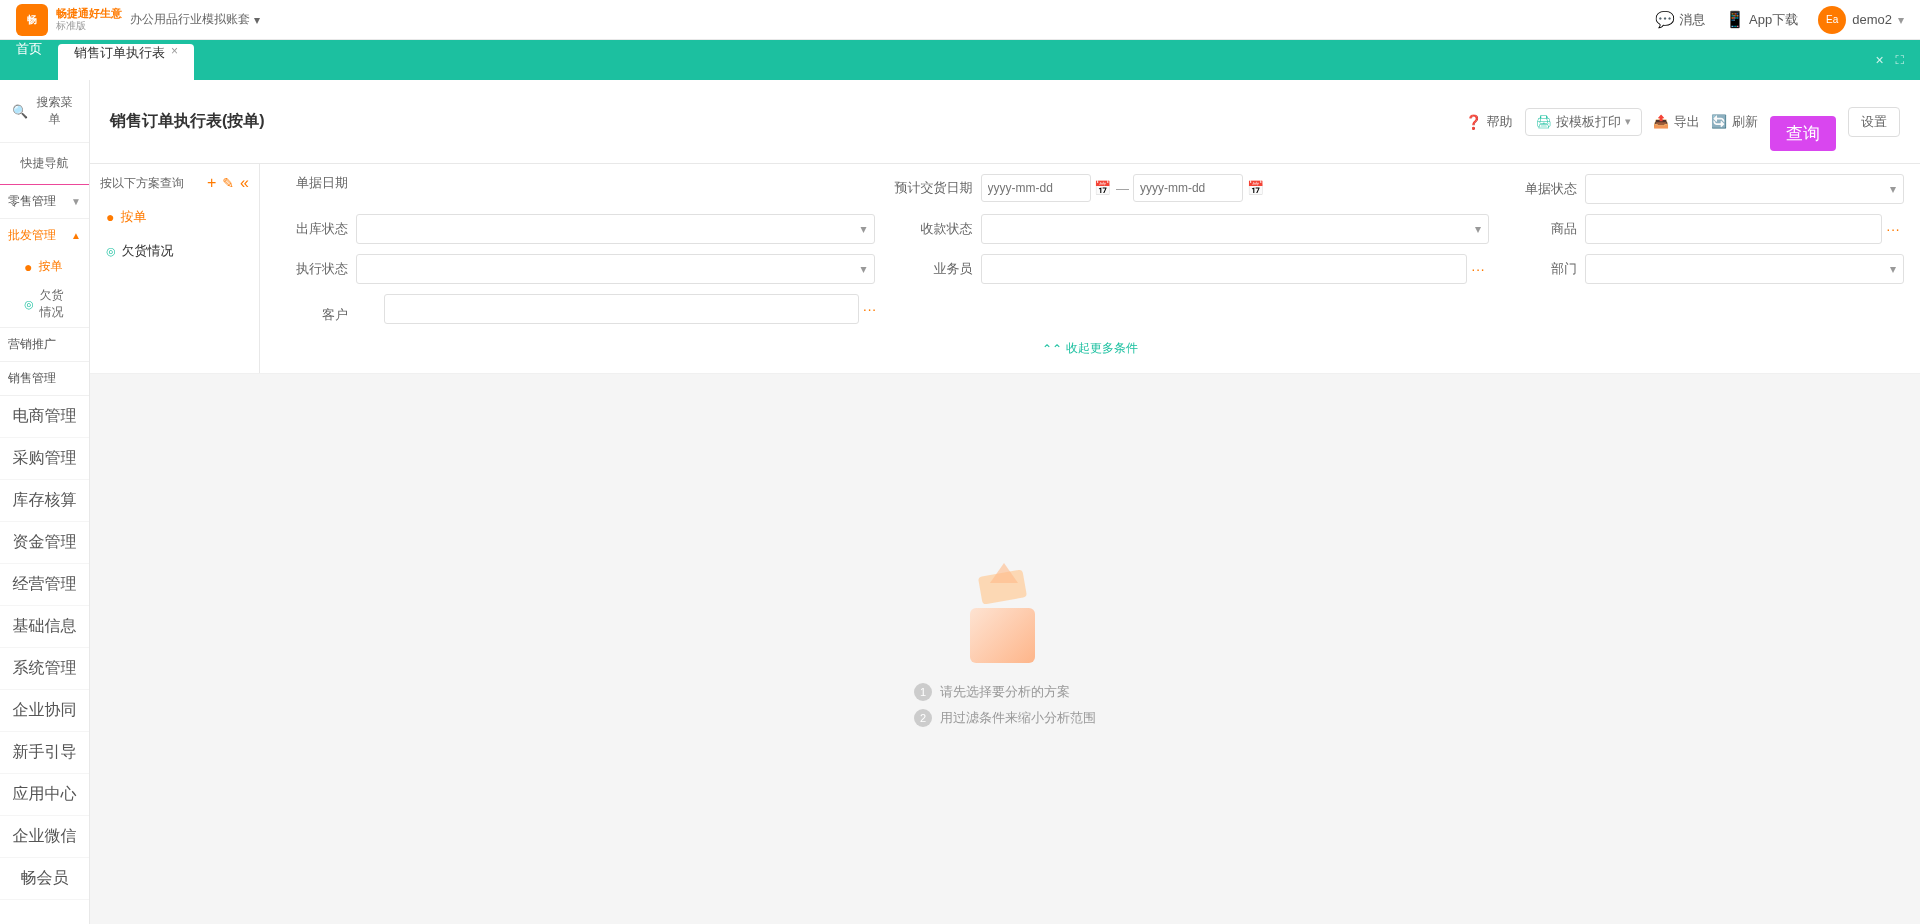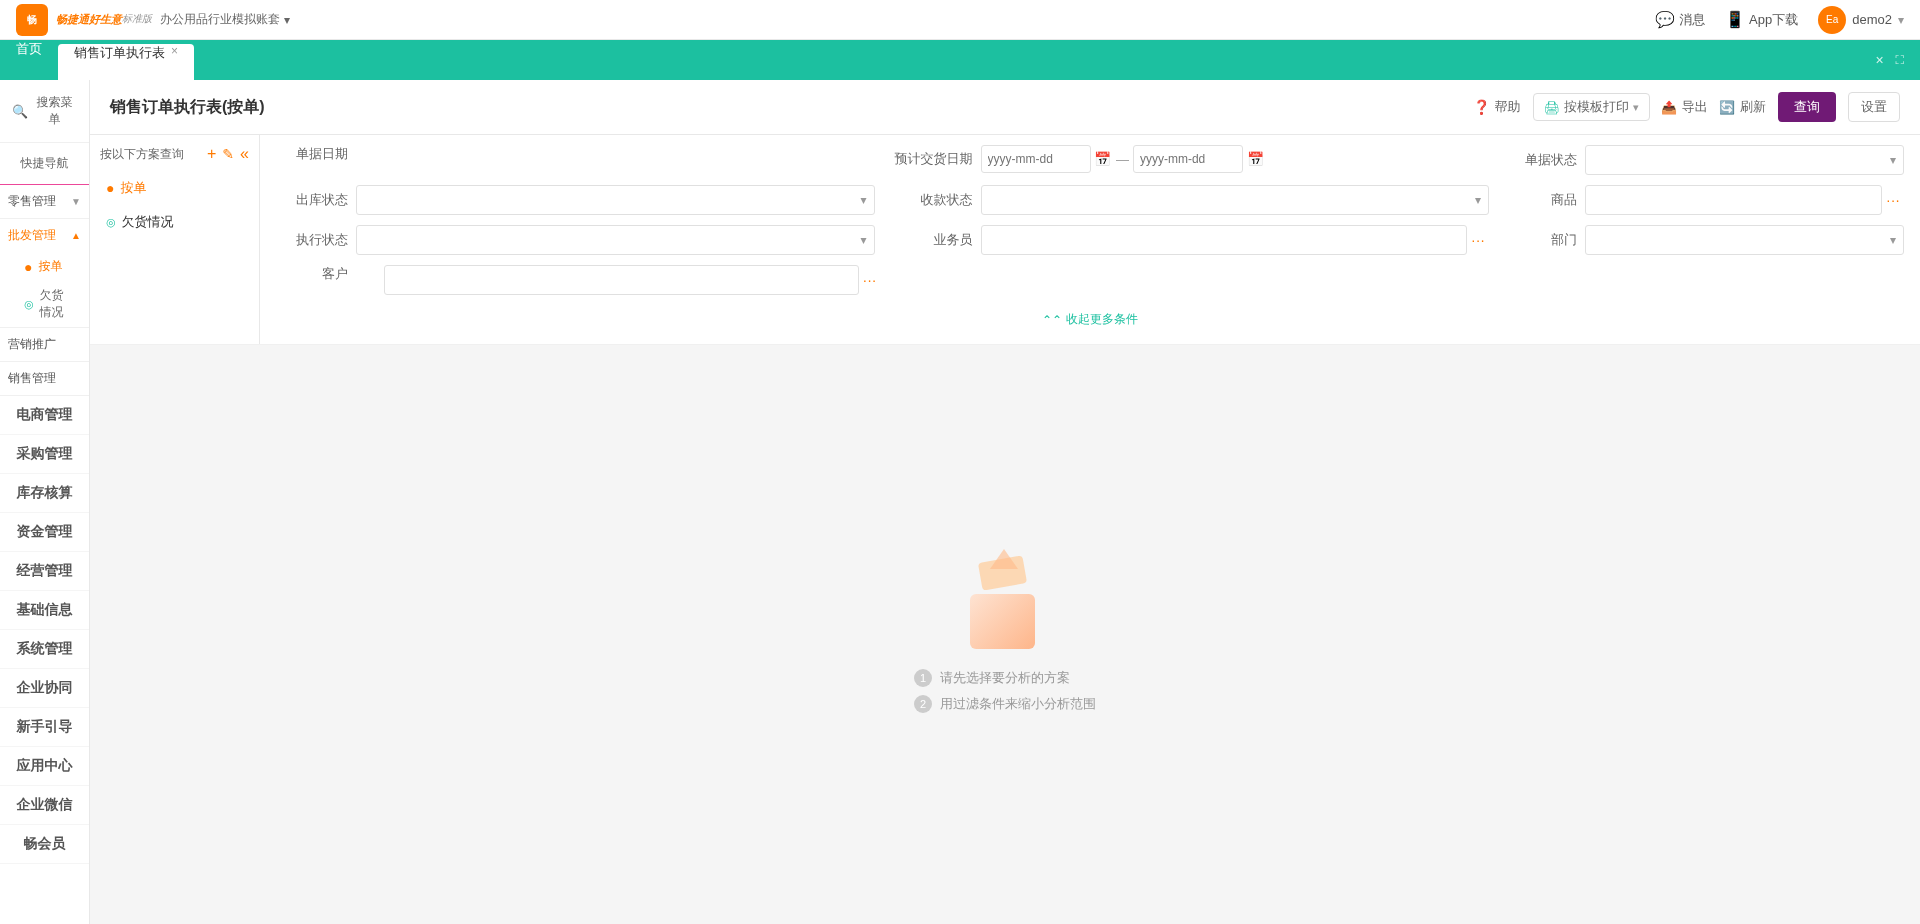--- a/index.html
+++ b/index.html
@@ -30,26 +30,26 @@
 
     
     .sidebar { width: 90px; background: #fff; border-right: 1px solid #e8e8e8; display: flex; flex-direction: column; flex-shrink: 0; overflow-y: auto; }
     .sidebar-search { padding: 8px; border-bottom: 1px solid #f0f0f0; }
     .sidebar-search-btn { width: 100%; padding: 6px 4px; background: none; border: none; color: #666; font-size: 12px; cursor: pointer; display: flex; align-items: center; justify-content: center; gap: 4px; }
     .sidebar-nav { padding: 6px 0; border-bottom: 1px solid #ec4899; }
     .sidebar-nav-btn { width: 100%; padding: 6px 4px; background: none; border: none; color: #666; font-size: 12px; cursor: pointer; text-align: center; }
     .sidebar-group { border-bottom: 1px solid #f0f0f0; }
     .sidebar-group-header { padding: 8px 8px; color: #555; font-size: 12px; display: flex; align-items: center; justify-content: space-between; cursor: pointer; }
     .sidebar-group-header.expanded { color: #ff7a00; }
-    .sidebar-item { padding: 10px 8px; color: #555; font-size: 14px; cursor: pointer; text-align: center; border-bottom: 1px solid #f5f5f5; font-weight: bold; }
+    .sidebar-item { padding: 10px 8px; color: #555; font-size: 16px; cursor: pointer; text-align: center; border-bottom: 1px solid #f5f5f5; }
     .page-header { background: #fff; padding: 12px 20px; display: flex; align-items: center; justify-content: space-between; border-bottom: 1px solid #e8e8e8; }
     .page-title { font-size: 16px; font-weight: bold; color: #333; }
     .page-actions { display: flex; align-items: center; gap: 12px; }
     .page-action-btn { display: flex; align-items: center; gap: 4px; color: #666; font-size: 13px; cursor: pointer; }
-    .page-action-btn.primary { background: #701a75; color: #fff; border: none; border-radius: 4px; padding: 6px 16px; cursor: pointer; font-size: 13px; }
+    .page-action-btn.primary { background: #d946ef; color: #fff; border: none; border-radius: 4px; padding: 6px 16px; cursor: pointer; font-size: 17px; margin-top: 24px; }
     .page-action-btn.secondary { background: #fff; color: #666; border: 1px solid #ddd; border-radius: 4px; padding: 5px 12px; cursor: pointer; font-size: 13px; }
     .filter-row { display: flex; align-items: center; margin-bottom: 10px; gap: 0; }
     .filter-row:last-child { margin-bottom: 0; }
     .filter-label { width: 80px; color: #666; font-size: 13px; flex-shrink: 0; text-align: right; padding-right: 8px; }
     .filter-input { flex: 1; height: 30px; border: 1px solid #e0e0e0; border-radius: 3px; padding: 0 8px; font-size: 13px; color: #333; outline: none; }
     .filter-select-wrap { flex: 1; position: relative; display: flex; align-items: center; }
     .filter-select-wrap .chevron { position: absolute; right: 8px; color: #999; font-size: 12px; pointer-events: none; }
     .date-tabs { display: flex; gap: 4px; margin-right: 8px; }
     .date-tab { padding: 2px 6px; border-radius: 3px; font-size: 12px; cursor: pointer; color: #666; }
     .date-tab.active { background: #ff7a00; color: #fff; }
@@ -86,21 +86,21 @@
 </head>
 <body>
 
 <div class="app-container">
 
   <div class="top-bar">
     <div class="top-bar-left">
       <div class="logo">
         <span>畅</span>
       </div>
-      <div style="display:flex;line-height:1.2;font-style:italic;">
+      <div style="display:flex;flex-direction:column;line-height:1.2;">
         <span style="font-size:11px;font-weight:bold;color:#ff7a00;">畅捷通好生意</span>
         <span style="font-size:10px;color:#999;">标准版</span>
       </div>
       <div class="top-bar-dropdown">
         <span>办公用品行业模拟账套</span>
         <span>▾</span>
       </div>
     </div>
     <div class="top-bar-right">
       <div class="top-bar-action">
@@ -347,21 +347,21 @@
             <div style="display:flex;align-items:center;flex:1;">
               <span class="filter-label">部门</span>
               <div class="filter-select-wrap">
                 <input class="filter-input" style="padding-right: 24px;" type="text">
                 <span class="chevron">▾</span>
               </div>
             </div>
           </div>
 
           <div class="filter-row" style="gap:16px;">
-            <div style="display:flex;align-items:flex-start;flex:1.5;gap:28px;">
+            <div style="display:flex;align-items:flex-end;flex:1.5;gap:28px;">
               <span class="filter-label">客户</span>
               <div class="filter-select-wrap">
                 <input class="filter-input" style="padding-right: 24px;" type="text">
                 <span class="dots-btn">···</span>
               </div>
             </div>
             <div style="flex:2.5;"></div>
           </div>
 
           <div class="collapse-row">

